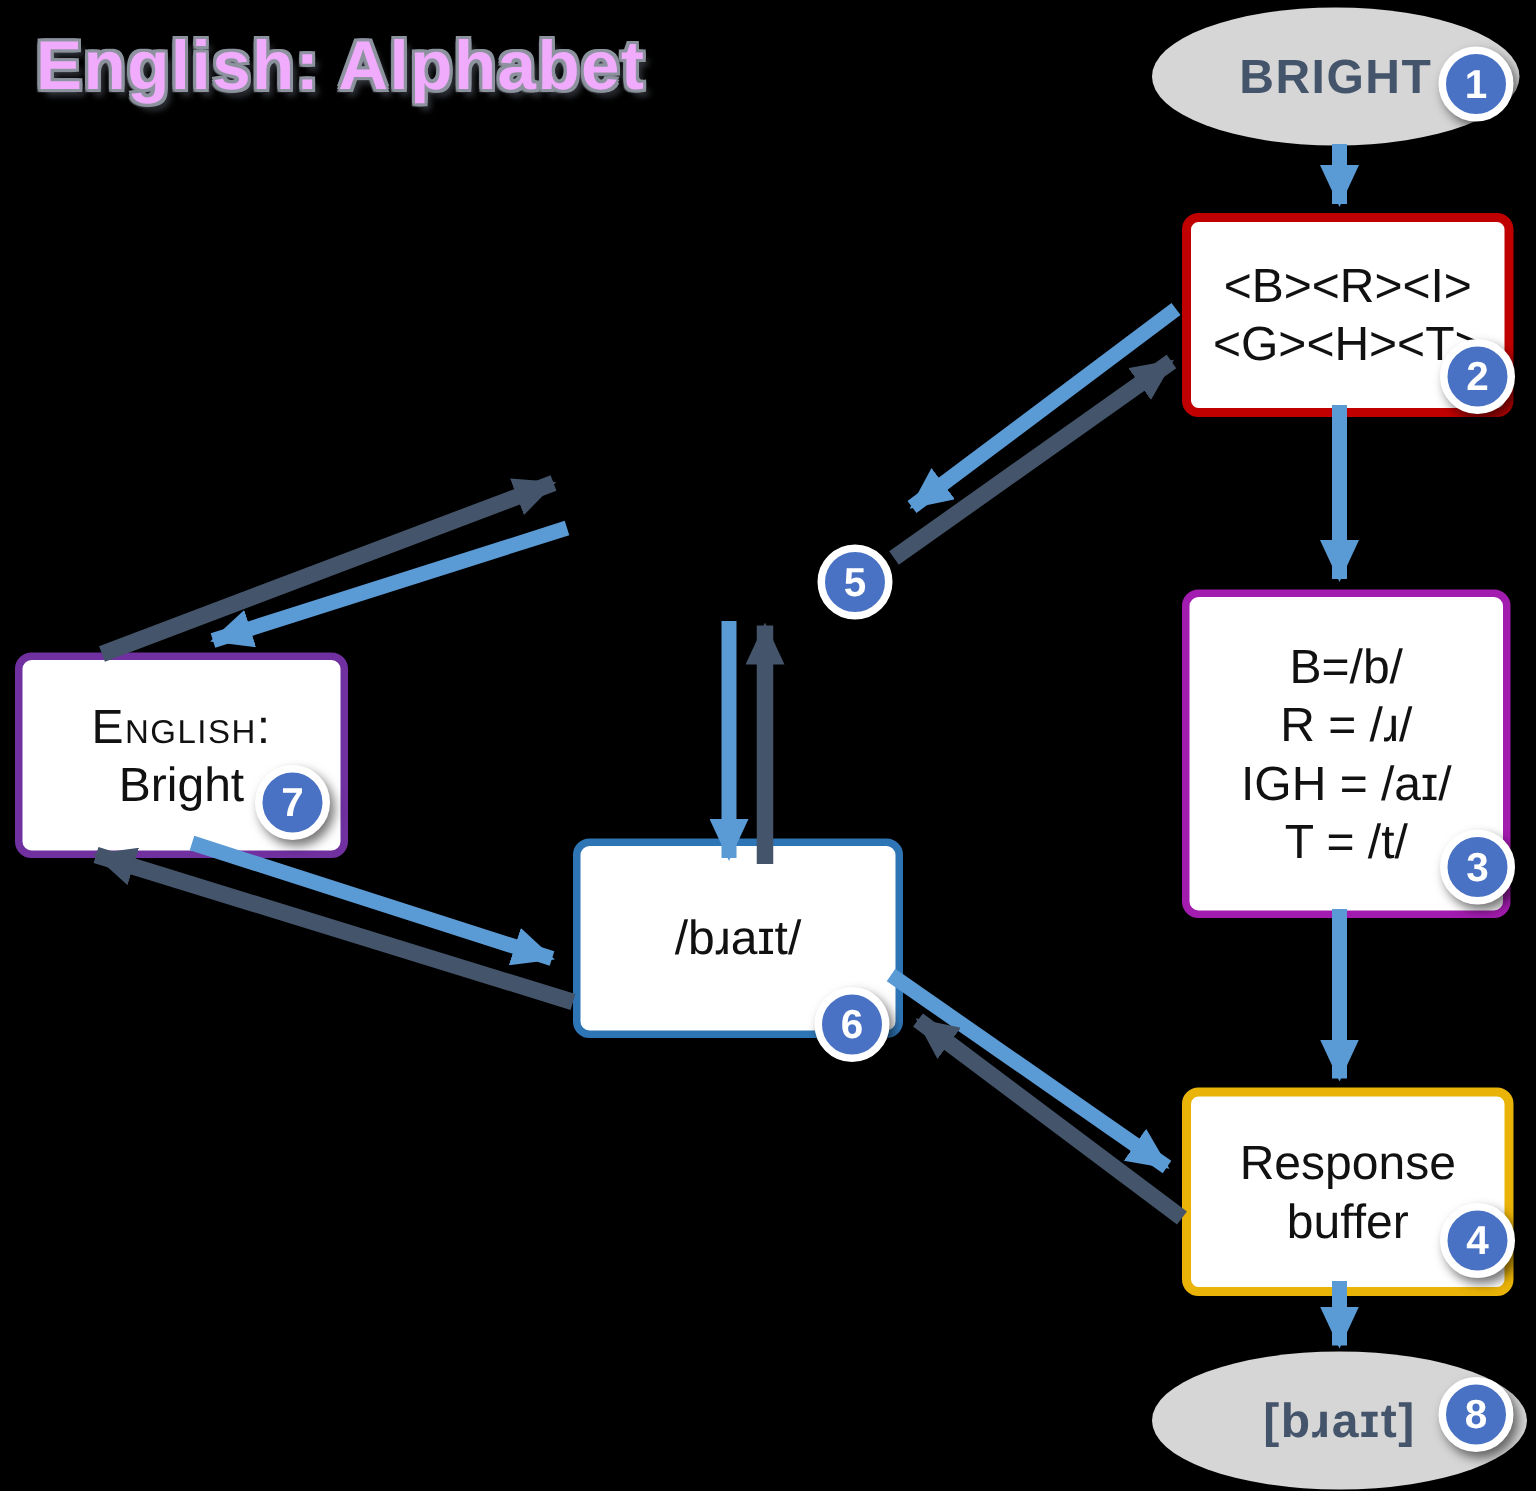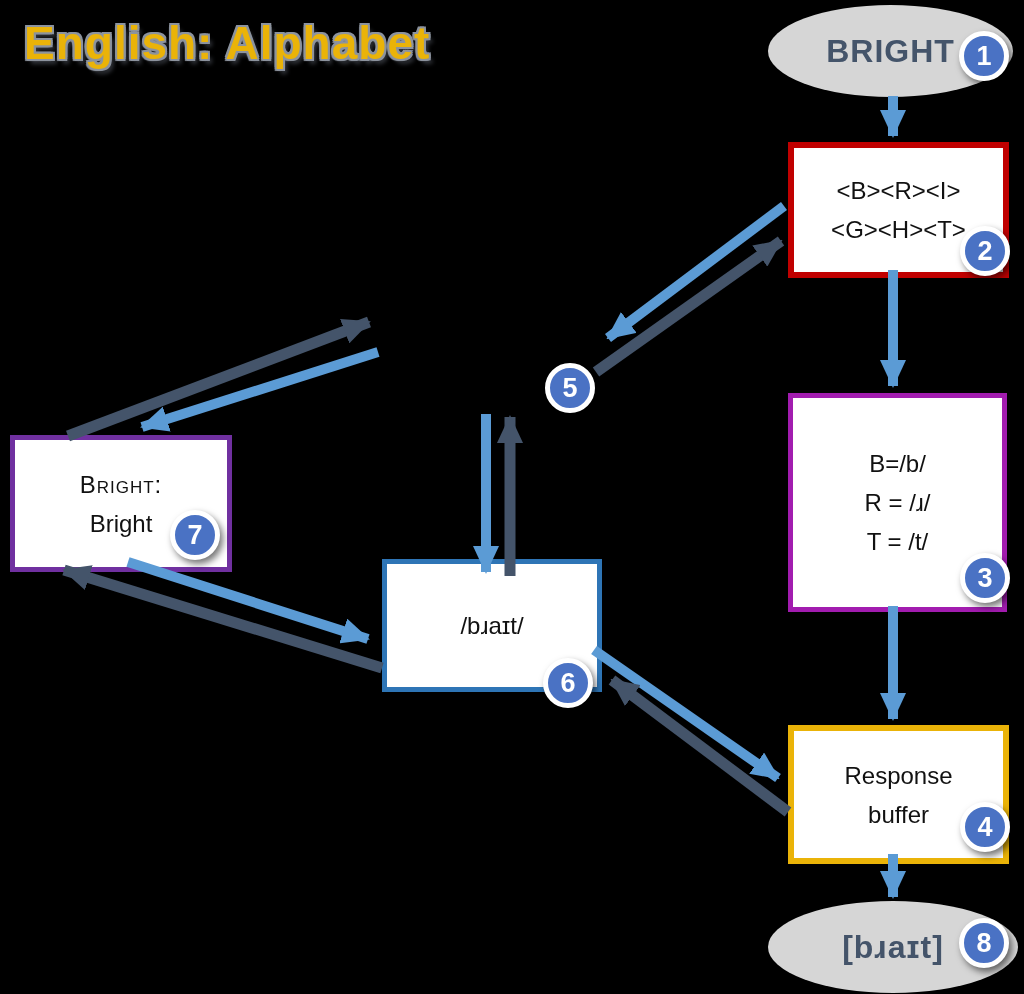--- a/index.html
+++ b/index.html
@@ -2,29 +2,29 @@
 <html><head>
 <meta charset="utf-8">
 <style>
   html,body{margin:0;padding:0;background:#000;}
   .canvas{
     position:relative;width:1024px;height:994px;background:#000;overflow:hidden;
     font-family:"Liberation Sans","DejaVu Sans",sans-serif;
   }
   .title{
     position:absolute;left:24px;top:16px;margin:0;
-    font-size:46px;font-weight:bold;letter-spacing:1px;color:#eab308;
+    font-size:46px;font-weight:bold;letter-spacing:1px;color:#f0abfc;
     text-shadow:2px 0 0 #8C939E,-2px 0 0 #8C939E,0 2px 0 #8C939E,0 -2px 0 #8C939E,
                 2px 2px 0 #8C939E,-2px 2px 1px #8C939E,2px -2px 0 #8C939E,-2px -2px 0 #8C939E,
                 4px 5px 4px rgba(90,95,105,.55);
   }
   .node{
     position:absolute;background:#fff;display:flex;flex-direction:column;
     align-items:center;justify-content:center;text-align:center;z-index:1;
-    color:#111;font-size:24px;line-height:39px;
+    color:#111;font-size:32px;line-height:39px;border-radius:11px;
   }
   .node.red    {left:788px;top:142px;width:209px;height:124px;border:6px solid #C00000;}
   .node.orange {left:788px;top:393px;width:209px;height:209px;border:5px solid #a21caf;}
   .node.yellow {left:788px;top:725px;width:209px;height:127px;border:6px solid #eab308;}
   .node.green  {left:382px;top:285px;width:208px;height:127px;border:5px solid #70AD47;}
   .node.blue   {left:382px;top:559px;width:210px;height:123px;border:5px solid #2E75B6;}
   .node.purple {left:10px; top:435px;width:212px;height:127px;border:5px solid #7030A0;}
   .ellipse{
     position:absolute;background:#D6D6D6;border-radius:50%;z-index:1;
     display:flex;align-items:center;justify-content:center;
@@ -57,35 +57,36 @@
   </div>
 
   <div class="node red">
     <div>&lt;B&gt;&lt;R&gt;&lt;I&gt;</div>
     <div>&lt;G&gt;&lt;H&gt;&lt;T&gt;</div>
   </div>
 
   <div class="node orange">
     <div>B=/b/</div>
     <div>R = /ɹ/</div>
+    <div>IGH = /aɪ/</div>
     <div>T = /t/</div>
   </div>
 
   <div class="node yellow">
     <div>Response</div>
     <div>buffer</div>
   </div>
 
 
   <div class="node blue">
     <div>/bɹaɪt/</div>
   </div>
 
   <div class="node purple">
-    <div class="smallcaps">Bright:</div>
+    <div class="smallcaps">English:</div>
     <div>Bright</div>
   </div>
 
   <div class="ellipse bottom">
     <span>[bɹaɪt]</span>
   </div>
 
   <svg class="arrows" width="1024" height="994" viewBox="0 0 1024 994">
     <defs>
       <marker id="ah-light" markerUnits="userSpaceOnUse" markerWidth="28" markerHeight="26" viewBox="0 0 28 26" refX="26" refY="13" orient="auto">

